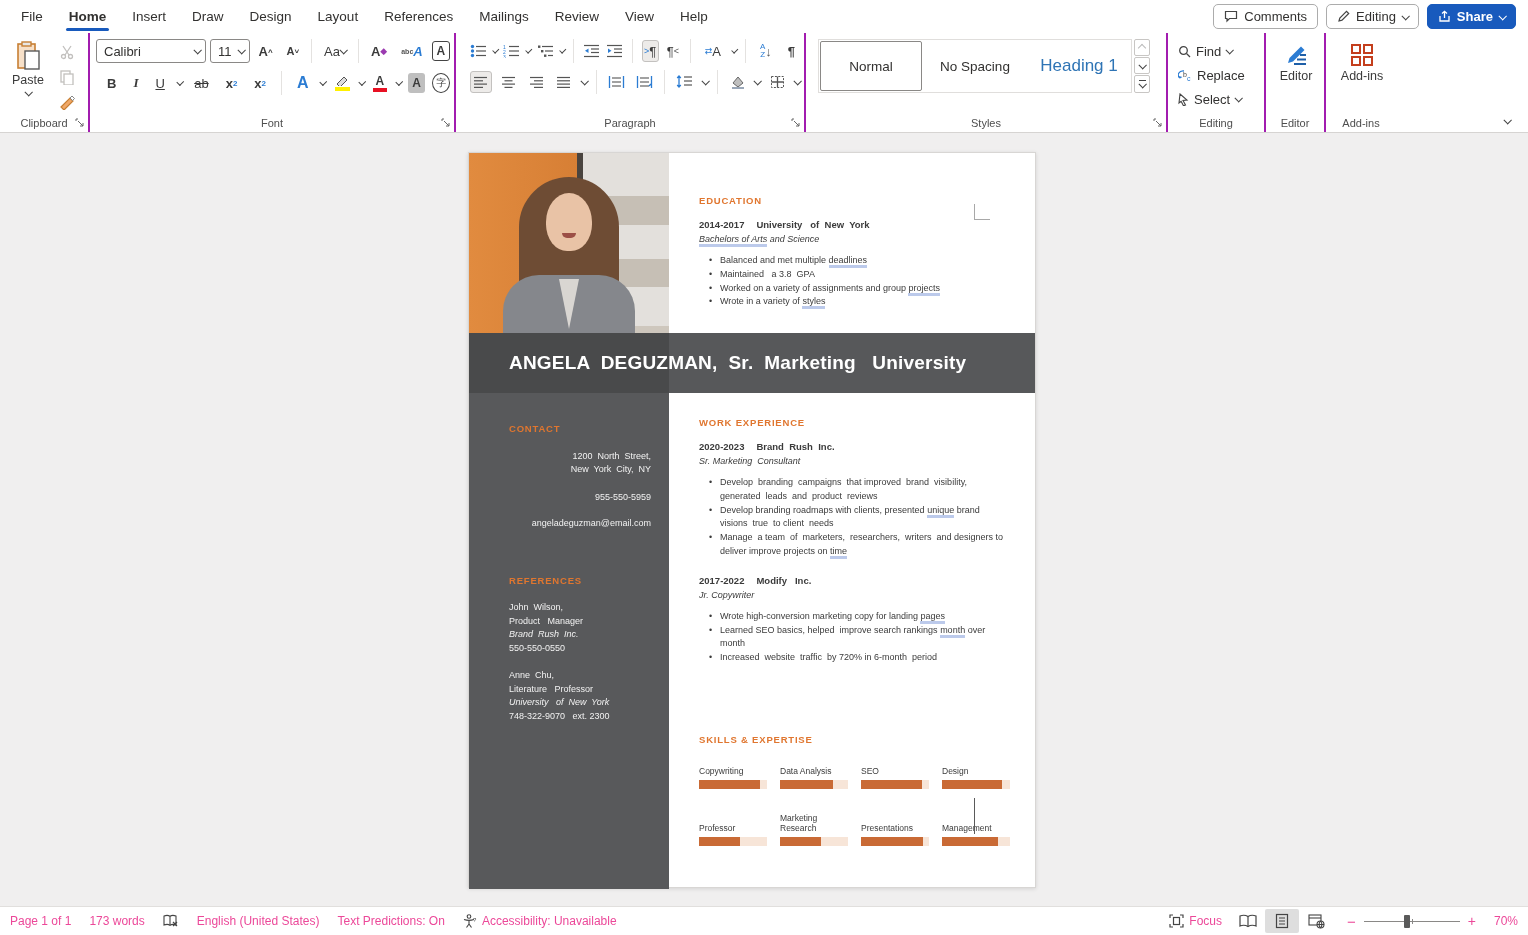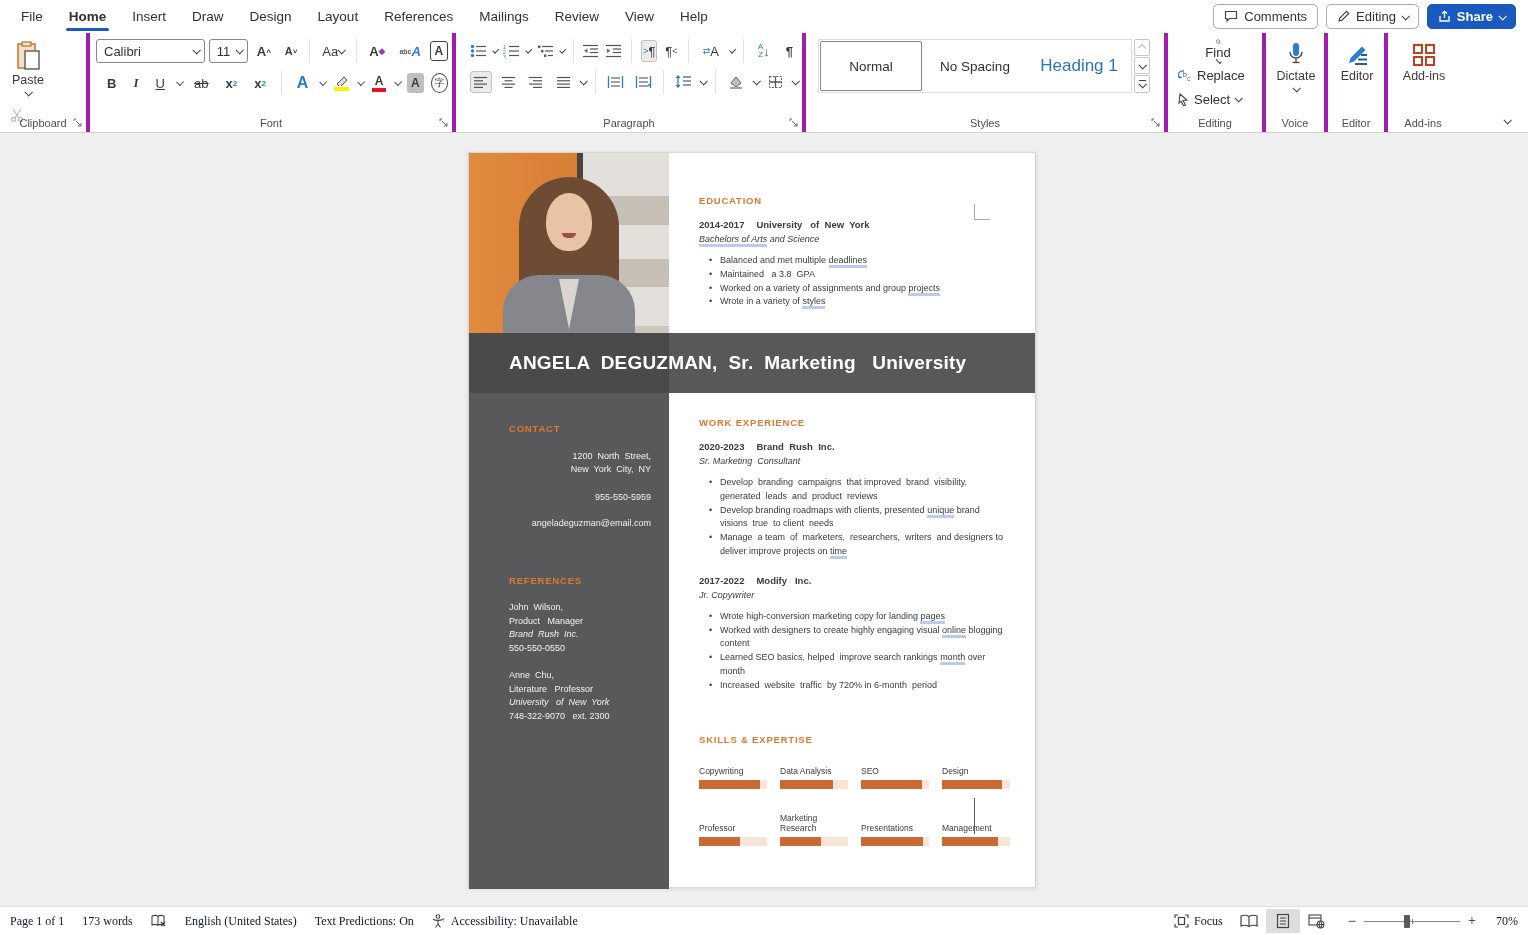--- a/index.html
+++ b/index.html
@@ -20,21 +20,21 @@
   .tabrow-right{margin-left:auto;display:flex;align-items:center;gap:8px;padding-right:4px;}
   .pillbtn{display:flex;align-items:center;gap:6px;border:1px solid #ACACAC;border-radius:5px;height:25px;padding:0 10px;font-size:13px;background:#fff;cursor:default;}
   .sharebtn{background:var(--share-blue);border-color:var(--share-blue);color:#fff;font-weight:bold;}
   .chev{width:6px;height:6px;border-right:1.4px solid #444;border-bottom:1.4px solid #444;transform:rotate(45deg) translateY(-1px);display:inline-block;}
   .chev.white{border-color:#fff;}
   .chev.up{transform:rotate(-135deg);}
   .chev.dis{border-color:#bbb;}
 
   
   .ribbon{height:100px;background:#fff;border-bottom:1px solid #D6D4D2;display:flex;position:relative;}
-  .rgroup{position:relative;border-right:4px solid #a21caf;padding:6px 4px 18px 6px;flex-shrink:0;}
+  .rgroup{position:relative;border-right:2px solid #a21caf;padding:6px 4px 18px 6px;flex-shrink:0;}
   .glabel{position:absolute;bottom:3px;left:0;right:0;text-align:center;font-size:11px;color:#4E4E4E;}
   .launcher{position:absolute;right:3px;bottom:4px;width:10px;height:10px;}
   .rbtn{display:inline-flex;align-items:center;justify-content:center;border-radius:3px;color:#3b3b3b;cursor:default;}
   .rbtn.pressed{background:#EDEBE9;border:1px solid #C3C1BF;}
   .icon16{width:22px;height:22px;display:inline-flex;align-items:center;justify-content:center;}
   .row{display:flex;align-items:center;}
   .combo{border:1px solid #8A8886;border-radius:3px;background:#fff;height:24px;display:flex;align-items:center;font-size:13px;padding:0 5px 0 7px;justify-content:space-between;}
   .vr{width:1px;background:#E4E2E0;height:24px;margin:0 3px;}
   .collapse-chev{position:absolute;right:18px;bottom:8px;}
 
@@ -83,21 +83,21 @@
   .skillgrid{display:grid;grid-template-columns:repeat(4,81px);margin-top:17px;}
   .skill{width:68px;}
   .skill-label{font-size:8.5px;line-height:10px;min-height:14px;display:flex;align-items:flex-end;white-space:pre-line;}
   .skill.r2 .skill-label{min-height:30px;margin-top:14px;}
   .track{width:68px;height:9px;background:var(--bar-track);margin-top:4px;}
   .fill{height:100%;background:var(--bar-fill);}
   .cropmark{position:absolute;left:505px;top:51px;width:16px;height:16px;border-left:1px solid #A8A8A8;border-bottom:1px solid #A8A8A8;}
   .caret{position:absolute;left:505px;top:645px;width:1px;height:36px;background:#5A5A5A;}
 
   
-  .status{height:29px;border-top:1px solid #E1DFDD;background:#fff;display:flex;align-items:center;font-size:12px;color:#0f172a;padding:0 10px;position:absolute;left:0;right:0;bottom:0;font-family:Liberation Serif, serif;}
+  .status{height:29px;border-top:1px solid #E1DFDD;background:#fff;display:flex;align-items:center;font-size:12px;color:#ec4899;padding:0 10px;position:absolute;left:0;right:0;bottom:0;}
   .sitem{display:flex;align-items:center;gap:5px;padding:0 9px;height:100%;}
   .status-right{margin-left:auto;display:flex;align-items:center;}
   .viewbtn{width:34px;height:24px;display:flex;align-items:center;justify-content:center;border-radius:2px;}
   .viewbtn.sel{background:#DEDEDE;}
   .zoomwrap{display:flex;align-items:center;gap:8px;margin-left:14px;}
   .ztrack{width:96px;height:1px;background:#8A8886;position:relative;}
   .ztick{position:absolute;left:50%;top:-2px;width:1px;height:5px;background:#8A8886;}
   .zthumb{position:absolute;left:42%;top:-6px;width:6px;height:13px;background:#5A5A5A;border-radius:1px;}
   .zpct{width:34px;text-align:right;}
 
@@ -147,21 +147,21 @@
       </span>
       <span>Share</span>
       <span class="chev white"></span>
     </div>
   </div>
 </div>
 
 <div class="ribbon">
 
   <div class="rgroup" style="width:90px;">
-    <div class="row" style="gap:6px;align-items:flex-start;flex-direction:column;">
+    <div class="row" style="gap:6px;align-items:flex-start;">
       <div class="rbtn" style="flex-direction:column;width:44px;padding-top:2px;">
         <span>
           <svg width="26" height="30" viewBox="0 0 26 30">
             <rect x="3" y="3" width="17" height="24" fill="#F7E0C8" stroke="#C77F34" stroke-width="1.6"></rect>
             <rect x="7" y="1" width="9" height="4" fill="#E8E6E4" stroke="#C77F34" stroke-width="1.4"></rect>
             <rect x="10" y="10" width="14" height="18" fill="#fff" stroke="#5A5A5A" stroke-width="1.4"></rect>
           </svg>
         </span>
         <span style="font-size:12.5px;margin-top:2px;">Paste</span>
         <span class="chev" style="margin-top:3px;"></span>
@@ -445,21 +445,21 @@
     </div>
     <div class="glabel">Styles</div>
     <span class="launcher">
       <svg width="10" height="10" viewBox="0 0 10 10" stroke="#666" fill="none" stroke-width="1">
           <path d="M1 3V1h2M3 3l5 5M8 5v3H5"></path>
         </svg>
     </span>
   </div>
 
   <div class="rgroup" style="width:98px;padding-left:10px;">
-    <div class="row" style="height:24px;flex-direction:column;">
+    <div class="row" style="gap:5px;height:24px;">
       <svg width="13" height="13" viewBox="0 0 13 13" stroke="#444" fill="none" stroke-width="1.3">
           <circle cx="5.5" cy="5.5" r="3.8"></circle>
           <line x1="8.5" y1="8.5" x2="12" y2="12"></line>
         </svg>
       <span style="font-size:13px;">Find</span>
       <span class="chev"></span>
     </div>
     <div class="row" style="gap:5px;height:24px;">
       <svg width="14" height="13" viewBox="0 0 14 13">
           <path d="M2 9a5 4 0 0 1 4-7" stroke="#2B7CD3" fill="none" stroke-width="1.3"></path>
@@ -472,33 +472,20 @@
     <div class="row" style="gap:5px;height:24px;">
       <svg width="11" height="13" viewBox="0 0 11 13">
           <path d="M2 1l7 6-4 .5L7.5 12l-2 .8-2.4-4.5L1 10z" fill="none" stroke="#444" stroke-width="1.1"></path>
         </svg>
       <span style="font-size:13px;text-align:right;">Select</span>
       <span class="chev"></span>
     </div>
     <div class="glabel">Editing</div>
   </div>
 
-  <div class="rgroup" style="width:62px;">
-    <div class="rbtn" style="flex-direction:column;width:100%;padding-top:3px;">
-      <svg width="18" height="26" viewBox="0 0 18 26">
-          <rect x="6" y="1" width="6" height="13" rx="3" fill="#2B7CD3"></rect>
-          <path d="M3 10a6 6 0 0 0 12 0" fill="none" stroke="#444" stroke-width="1.3"></path>
-          <line x1="9" y1="16.5" x2="9" y2="20" stroke="#444" stroke-width="1.3"></line>
-          <line x1="5.5" y1="20.5" x2="12.5" y2="20.5" stroke="#444" stroke-width="1.3"></line>
-        </svg>
-      <span style="font-size:12.5px;margin-top:1px;">Dictate</span>
-      <span class="chev" style="margin-top:3px;"></span>
-    </div>
-    <div class="glabel">Voice</div>
-  </div>
 
   <div class="rgroup" style="width:60px;">
     <div class="rbtn" style="flex-direction:column;width:100%;padding-top:4px;">
       <svg width="24" height="24" viewBox="0 0 24 24">
           <path d="M4 20l1.5-5L17 3.5 20.5 7 9 18.5z" fill="#2B7CD3"></path>
           <g stroke="#1E5FA8" stroke-width="2">
             <line x1="10" y1="21" x2="22" y2="21"></line>
             <line x1="13" y1="16.5" x2="22" y2="16.5"></line>
             <line x1="16" y1="12" x2="22" y2="12"></line>
           </g>
@@ -587,21 +574,20 @@
                 <li><span>Develop  branding  campaigns  that improved  brand  visibility, generated  leads  and  product  reviews</span></li>
                 <li><span>Develop branding roadmaps with clients, presented </span><span class="uline">unique</span><span> brand  visions  true  to client  needs</span></li>
                 <li><span>Manage  a team  of  marketers,  researchers,  writers  and designers to deliver improve projects on </span><span class="uline">time</span></li>
               </ul>
             </div>
             <div style="margin-top: 16px;">
               <div class="doc-sub"><span class="dates">2017-2022</span><span>Modify   Inc.</span></div>
               <div class="role">Jr. Copywriter</div>
               <ul class="blist">
                 <li><span>Wrote high-conversion marketing copy for landing </span><span class="uline">pages</span></li>
-                <li><span>Worked with designers to create highly engaging visual </span><span class="uline">online</span><span> blogging  content</span></li>
                 <li><span>Learned SEO basics, helped  improve search rankings </span><span class="uline">month</span><span> over  month</span></li>
                 <li><span>Increased  website  traffic  by 720% in 6-month  period</span></li>
               </ul>
             </div>
           </div>
       </div>
       <div class="skills">
         <div class="sec-h">SKILLS  &amp;  EXPERTISE</div>
         <div class="skillgrid">
             <div class="skill">

